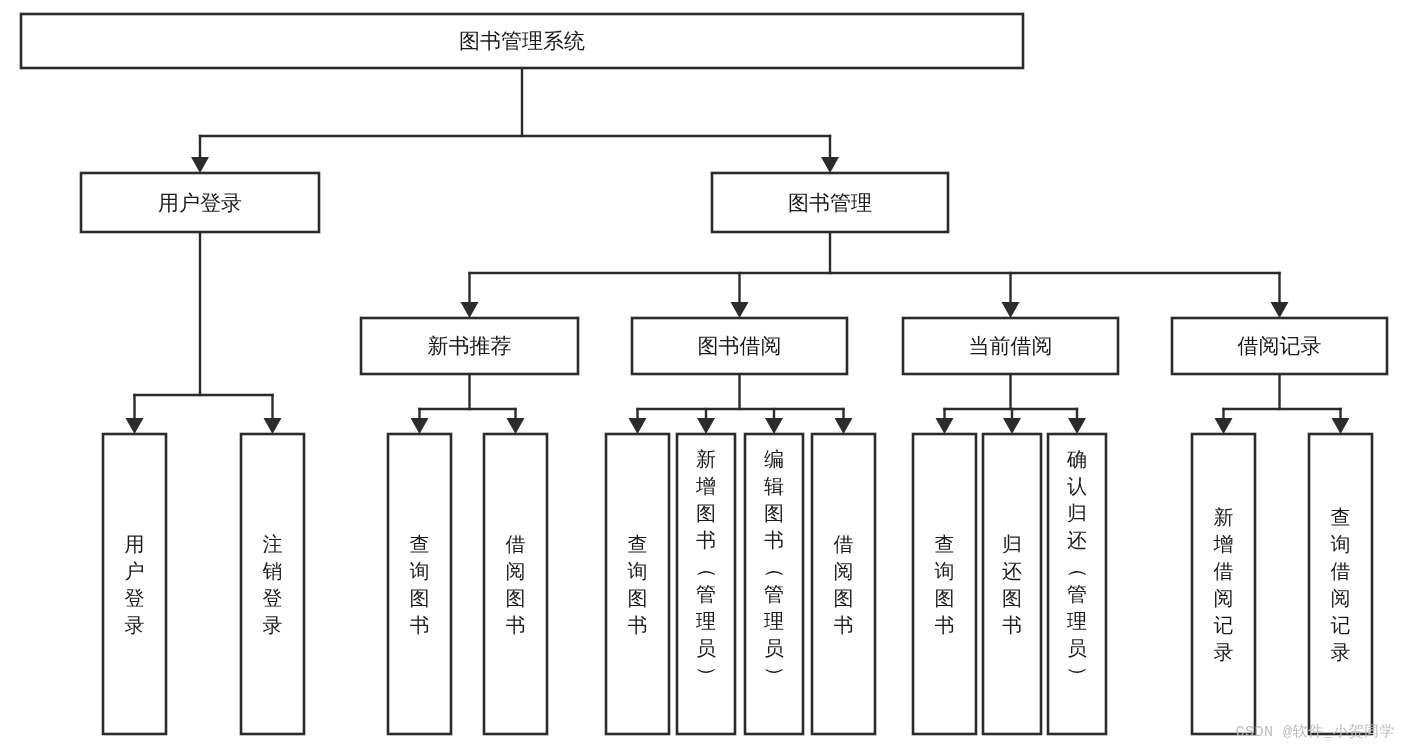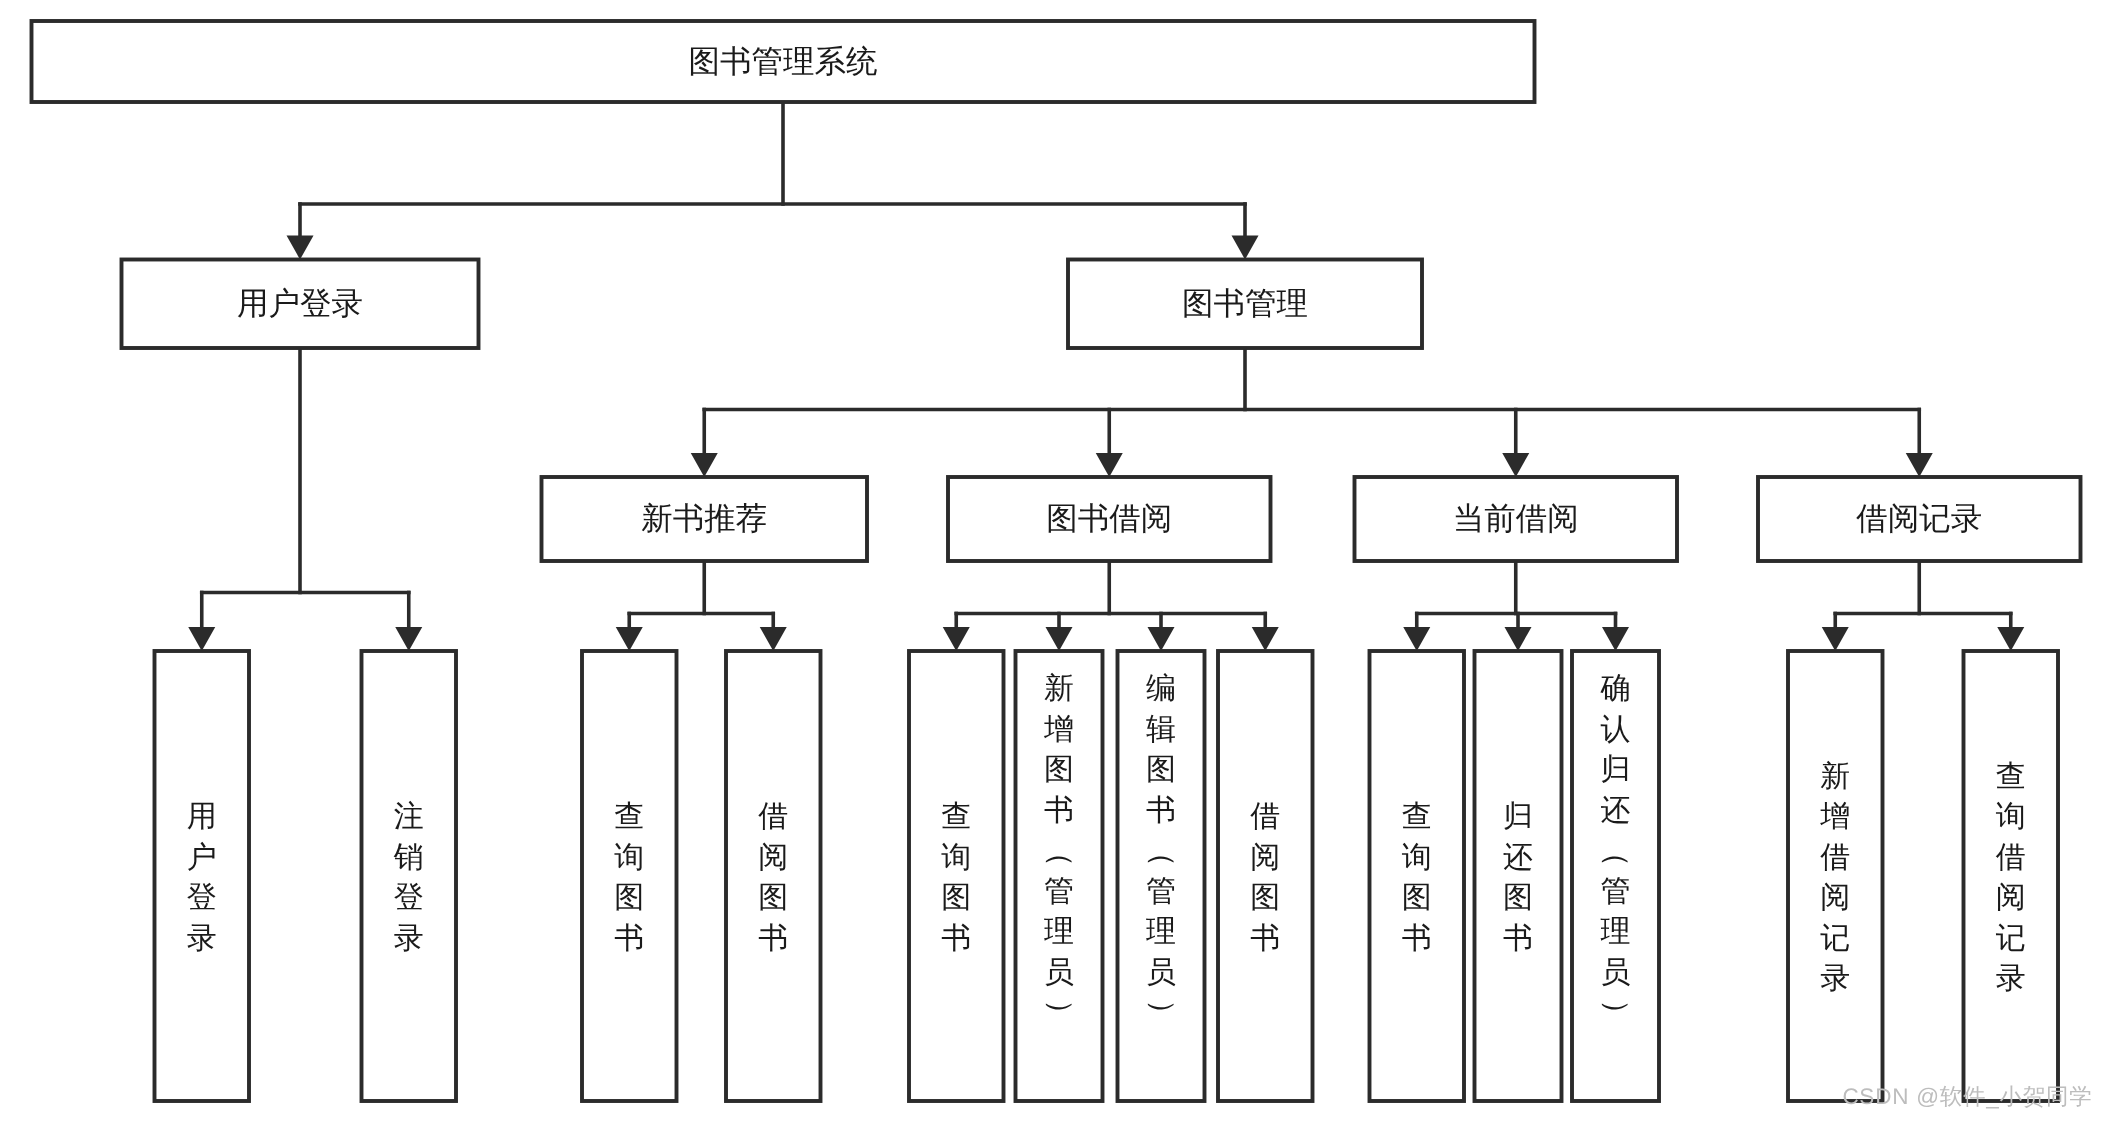--- a/index.html
+++ b/index.html
@@ -20,21 +20,21 @@
     text-anchor:middle;
     dominant-baseline:middle;
   }
   .lbl-h{font-size:21px;}
   .vtext-char{font-size:20px;}
   .watermark{
     position:absolute;
     right:10px;bottom:6px;
     font-size:15px;
     color:#bdbdbd;
-    font-family:Liberation Sans, sans-serif;
+    font-family:Liberation Mono, monospace;
     letter-spacing:0.5px;
     white-space:nowrap;
     user-select:none;
   }
 </style>
 </head>
 <body>
 
 <div id="diagram-root">
   <svg id="tree" viewBox="0 0 1405 747" xmlns="http://www.w3.org/2000/svg">

